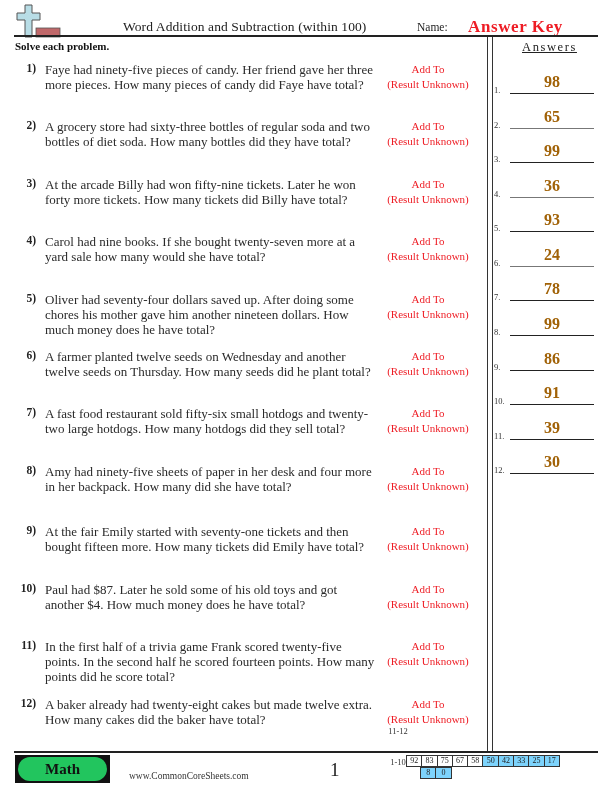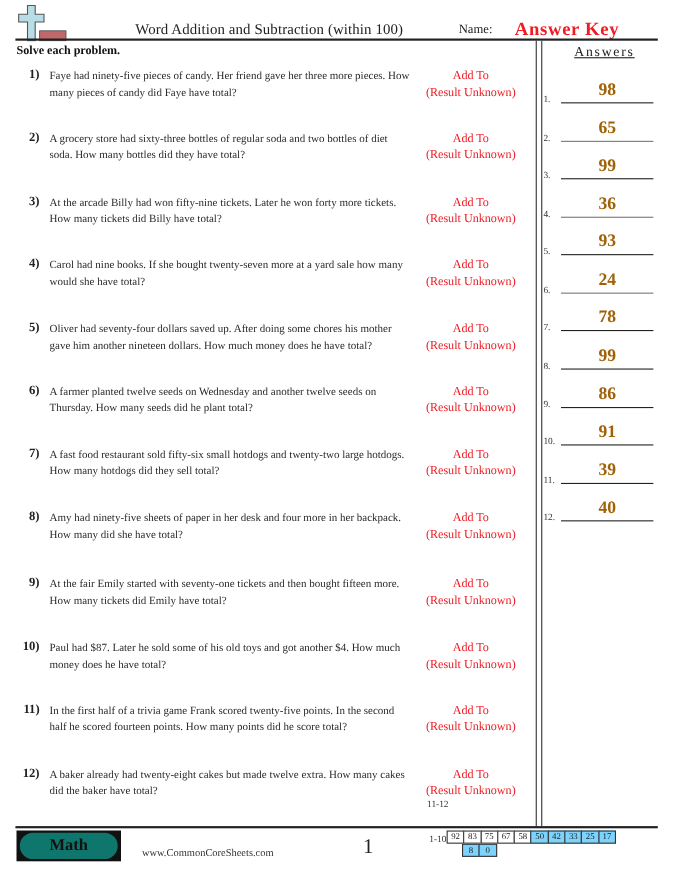--- a/index.html
+++ b/index.html
@@ -15,32 +15,32 @@
   .instructions { position: absolute; left: 15px; top: 40px; font-size: 11px; font-weight: bold; color: #111; }
 
   .divider { position: absolute; left: 487px; top: 37px; width: 6px; height: 714px;
              border-left: 1.5px solid #333; border-right: 1.5px solid #333; }
 
   .answers-head { position: absolute; left: 522px; top: 40px; font-size: 12.5px; font-weight: normal; color: #222;
                   text-decoration: underline; letter-spacing: 1.6px; }
 
   .problem { position: absolute; left: 0; width: 487px; }
   .pnum { position: absolute; font-size: 11.5px; font-weight: bold; color: #222; text-align: right; width: 36px; left: 0; }
-  .ptext { position: absolute; left: 45px; width: 330px; font-size: 10px; line-height: 15px; color: #2a2a2a; }
+  .ptext { position: absolute; left: 45px; width: 330px; font-size: 13px; line-height: 15px; color: #2a2a2a; }
   .ptype { position: absolute; left: 378px; width: 100px; text-align: center; font-size: 11px; line-height: 15px; color: #ee1c24; }
 
   .ans-row { position: absolute; left: 494px; width: 118px; height: 30px; }
   .ans-num { position: absolute; left: 0; bottom: 0; font-size: 8.5px; color: #333; }
   .ans-line { position: absolute; left: 16px; bottom: 1px; width: 84px; height: 1.5px; background: #222; }
   .ans-line.grey { background: #777; }
   .ans-val { position: absolute; left: 16px; width: 84px; bottom: 4px; text-align: center; font-size: 16px; font-weight: bold; color: #a16207; }
 
   .footer-rule { position: absolute; left: 14px; top: 751px; width: 584px; height: 1.5px; background: #222; }
   .math-badge { position: absolute; left: 15px; top: 755px; width: 95px; height: 28px; background: #111; }
-  .math-pill { position: absolute; left: 3px; top: 2px; width: 89px; height: 24px; background: #0f766e; border-radius: 12px;
+  .math-pill { position: absolute; left: 3px; top: 2px; width: 89px; height: 24px; background: #22c55e; border-radius: 12px;
                text-align: center; font-size: 15px; font-weight: bold; line-height: 24px; color: #111; }
   .site { position: absolute; left: 129px; top: 771px; font-size: 9.5px; color: #333; }
   .page-num { position: absolute; left: 330px; top: 759px; font-size: 19px; color: #222; }
 
   .score-label { position: absolute; font-size: 8.5px; color: #333; text-align: center; width: 30px; }
   .score-table { position: absolute; display: flex; }
   .score-cell { width: 16.3px; height: 12px; border: 1px solid #333; margin-left: -1px; font-size: 8px;
                 text-align: center; line-height: 10px; color: #222; background: #fff; }
   .score-cell.blue { background: #7dd3fc; }
 </style>
@@ -209,21 +209,21 @@
   <span class="ans-val">91</span>
   <span class="ans-line"></span>
 </div>
 <div class="ans-row" style="top:411px;">
   <span class="ans-num">11.</span>
   <span class="ans-val">39</span>
   <span class="ans-line"></span>
 </div>
 <div class="ans-row" style="top:445px;">
   <span class="ans-num">12.</span>
-  <span class="ans-val">40</span>
+  <span class="ans-val">30</span>
   <span class="ans-line"></span>
 </div>
 
 <div class="footer-rule"></div>
 <div class="math-badge">
   <div class="math-pill">Math</div>
 </div>
 <div class="site">www.CommonCoreSheets.com</div>
 <div class="page-num">1</div>
 

